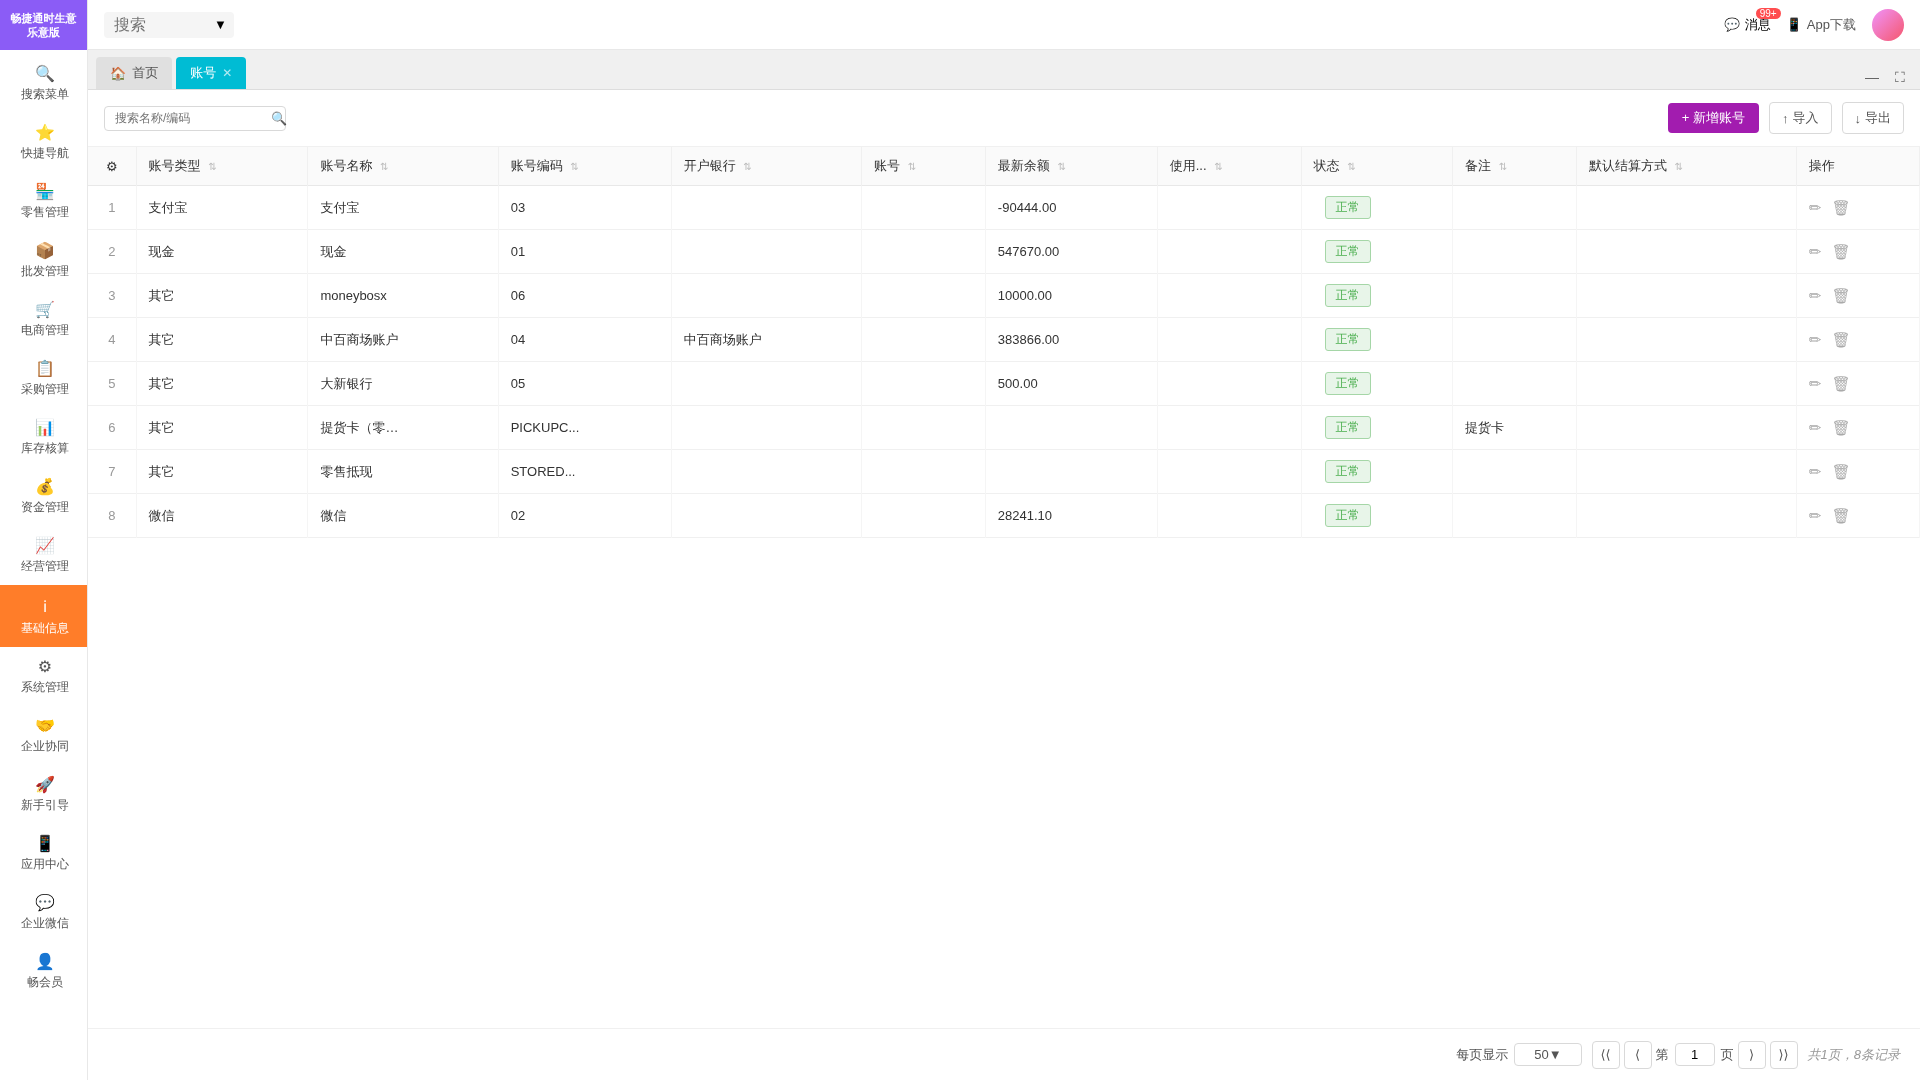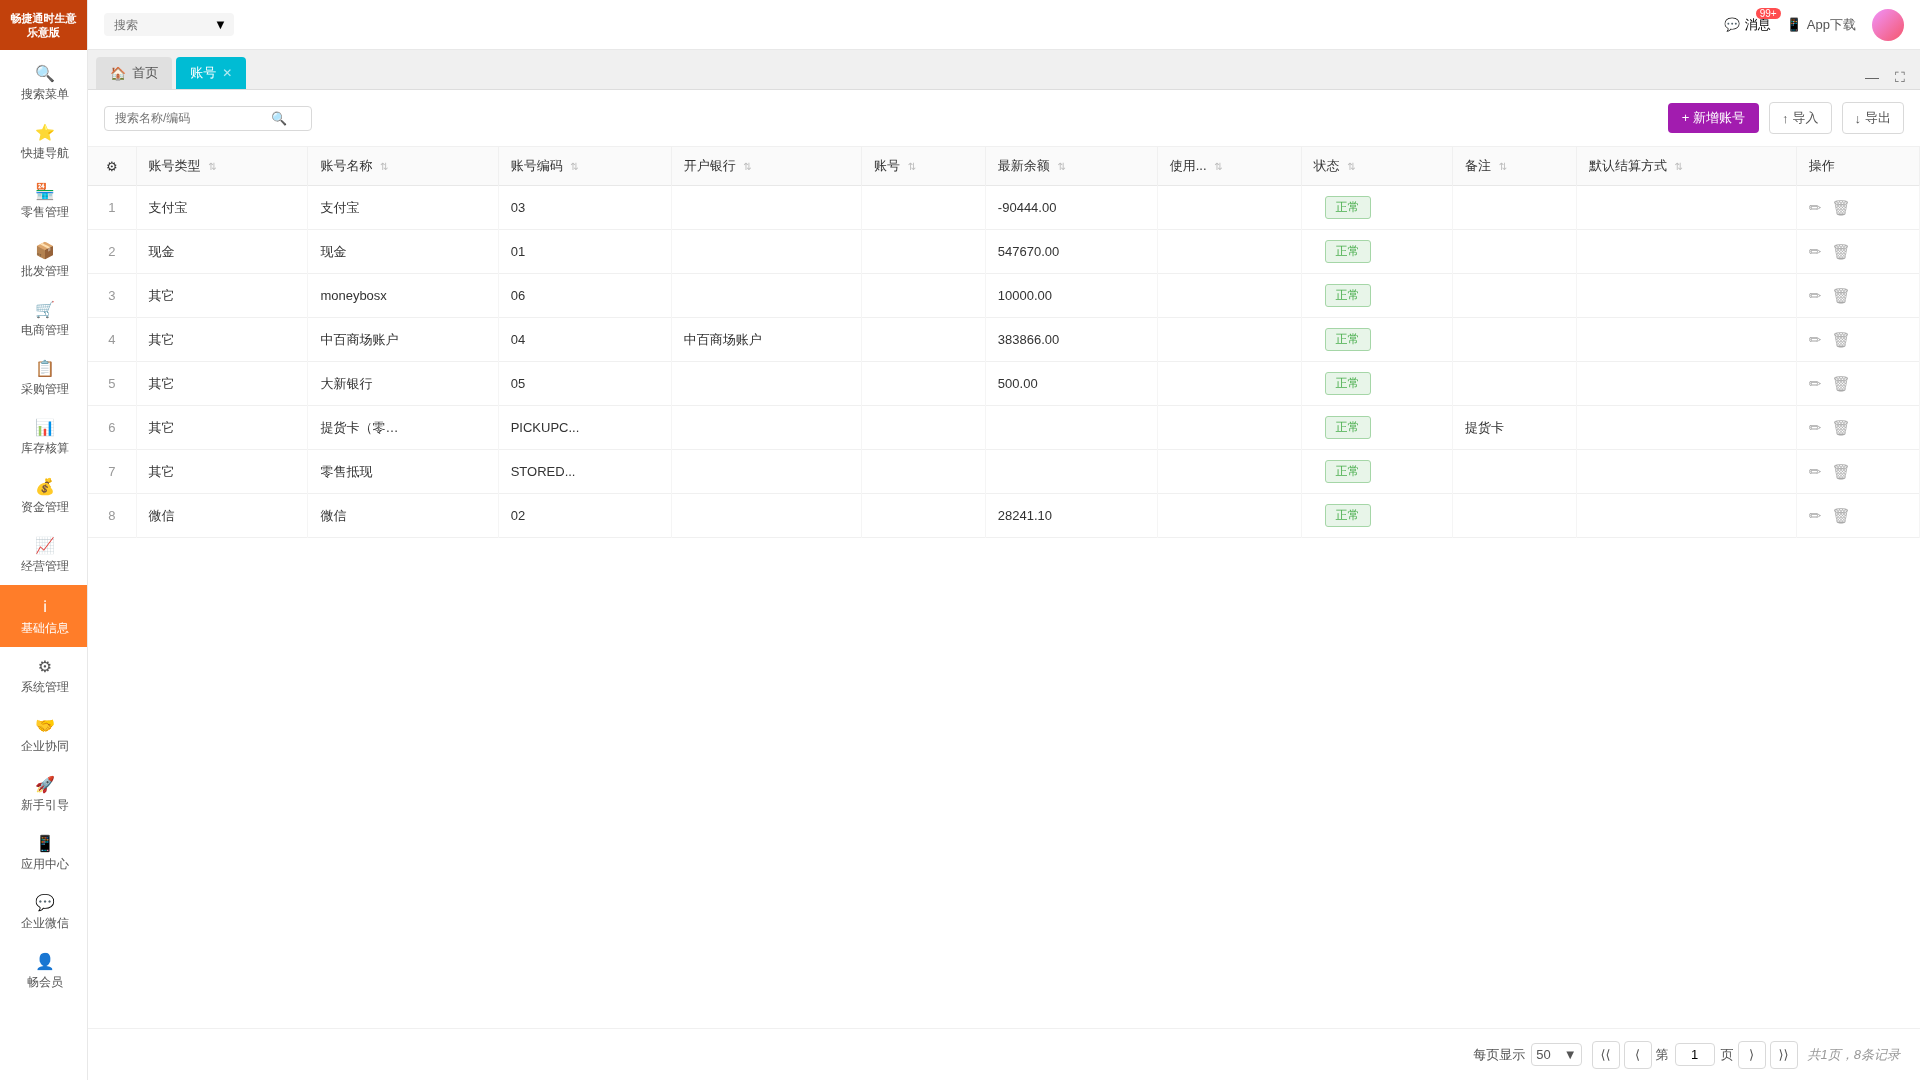--- a/index.html
+++ b/index.html
@@ -9,21 +9,21 @@
     .sidebar {
       width: 88px;
       background: #fff;
       display: flex;
       flex-direction: column;
       border-right: 1px solid #e8e8e8;
       flex-shrink: 0;
     }
     .sidebar-logo {
       height: 50px;
-      background: #c2410c;
+      background: #8b5cf6;
       display: flex;
       align-items: center;
       justify-content: center;
       padding: 8px;
     }
     .logo-text {
       color: #fff;
       font-size: 11px;
       font-weight: bold;
       text-align: center;
@@ -78,21 +78,21 @@
       align-items: center;
       background: #f5f5f5;
       border-radius: 4px;
       padding: 4px 10px;
       width: 130px;
     }
     .search-box input {
       border: none;
       background: transparent;
       outline: none;
-      font-size: 12px;
+      font-size: 16px;
       width: 100px;
       color: #7f1d1d;
     }
     .header-right {
       display: flex;
       align-items: center;
       gap: 16px;
     }
     .header-btn {
       display: flex;
@@ -195,21 +195,21 @@
       padding: 12px 16px;
       gap: 10px;
       border-bottom: 1px solid #f0f0f0;
     }
     .search-input-wrap {
       display: flex;
       align-items: flex-start;
       border: 1px solid #d9d9d9;
       border-radius: 4px;
       padding: 4px 10px;
-      width: 208px;
+      width: 182px;
       gap: 6px;
     }
     .search-input-wrap input {
       border: none;
       outline: none;
       font-size: 12px;
       width: 150px;
       color: #999;
     }
     .toolbar-right {
@@ -311,25 +311,25 @@
       color: #555;
     }
     .page-size-select {
       display: flex;
       align-items: center;
       gap: 6px;
     }
     .select-box {
       border: 1px solid #d9d9d9;
       border-radius: 4px;
-      padding: 3px 4px;
-      font-size: 13px;
-      display: flex;
-      align-items: center;
-      gap: 13px;
+      padding: 3px 19px;
+      font-size: 13px;
+      display: flex;
+      align-items: center;
+      gap: 0;
       cursor: pointer;
       background: #fff;
     }
     .page-nav {
       display: flex;
       align-items: center;
       gap: 4px;
     }
     .page-nav-btn {
       width: 28px;

